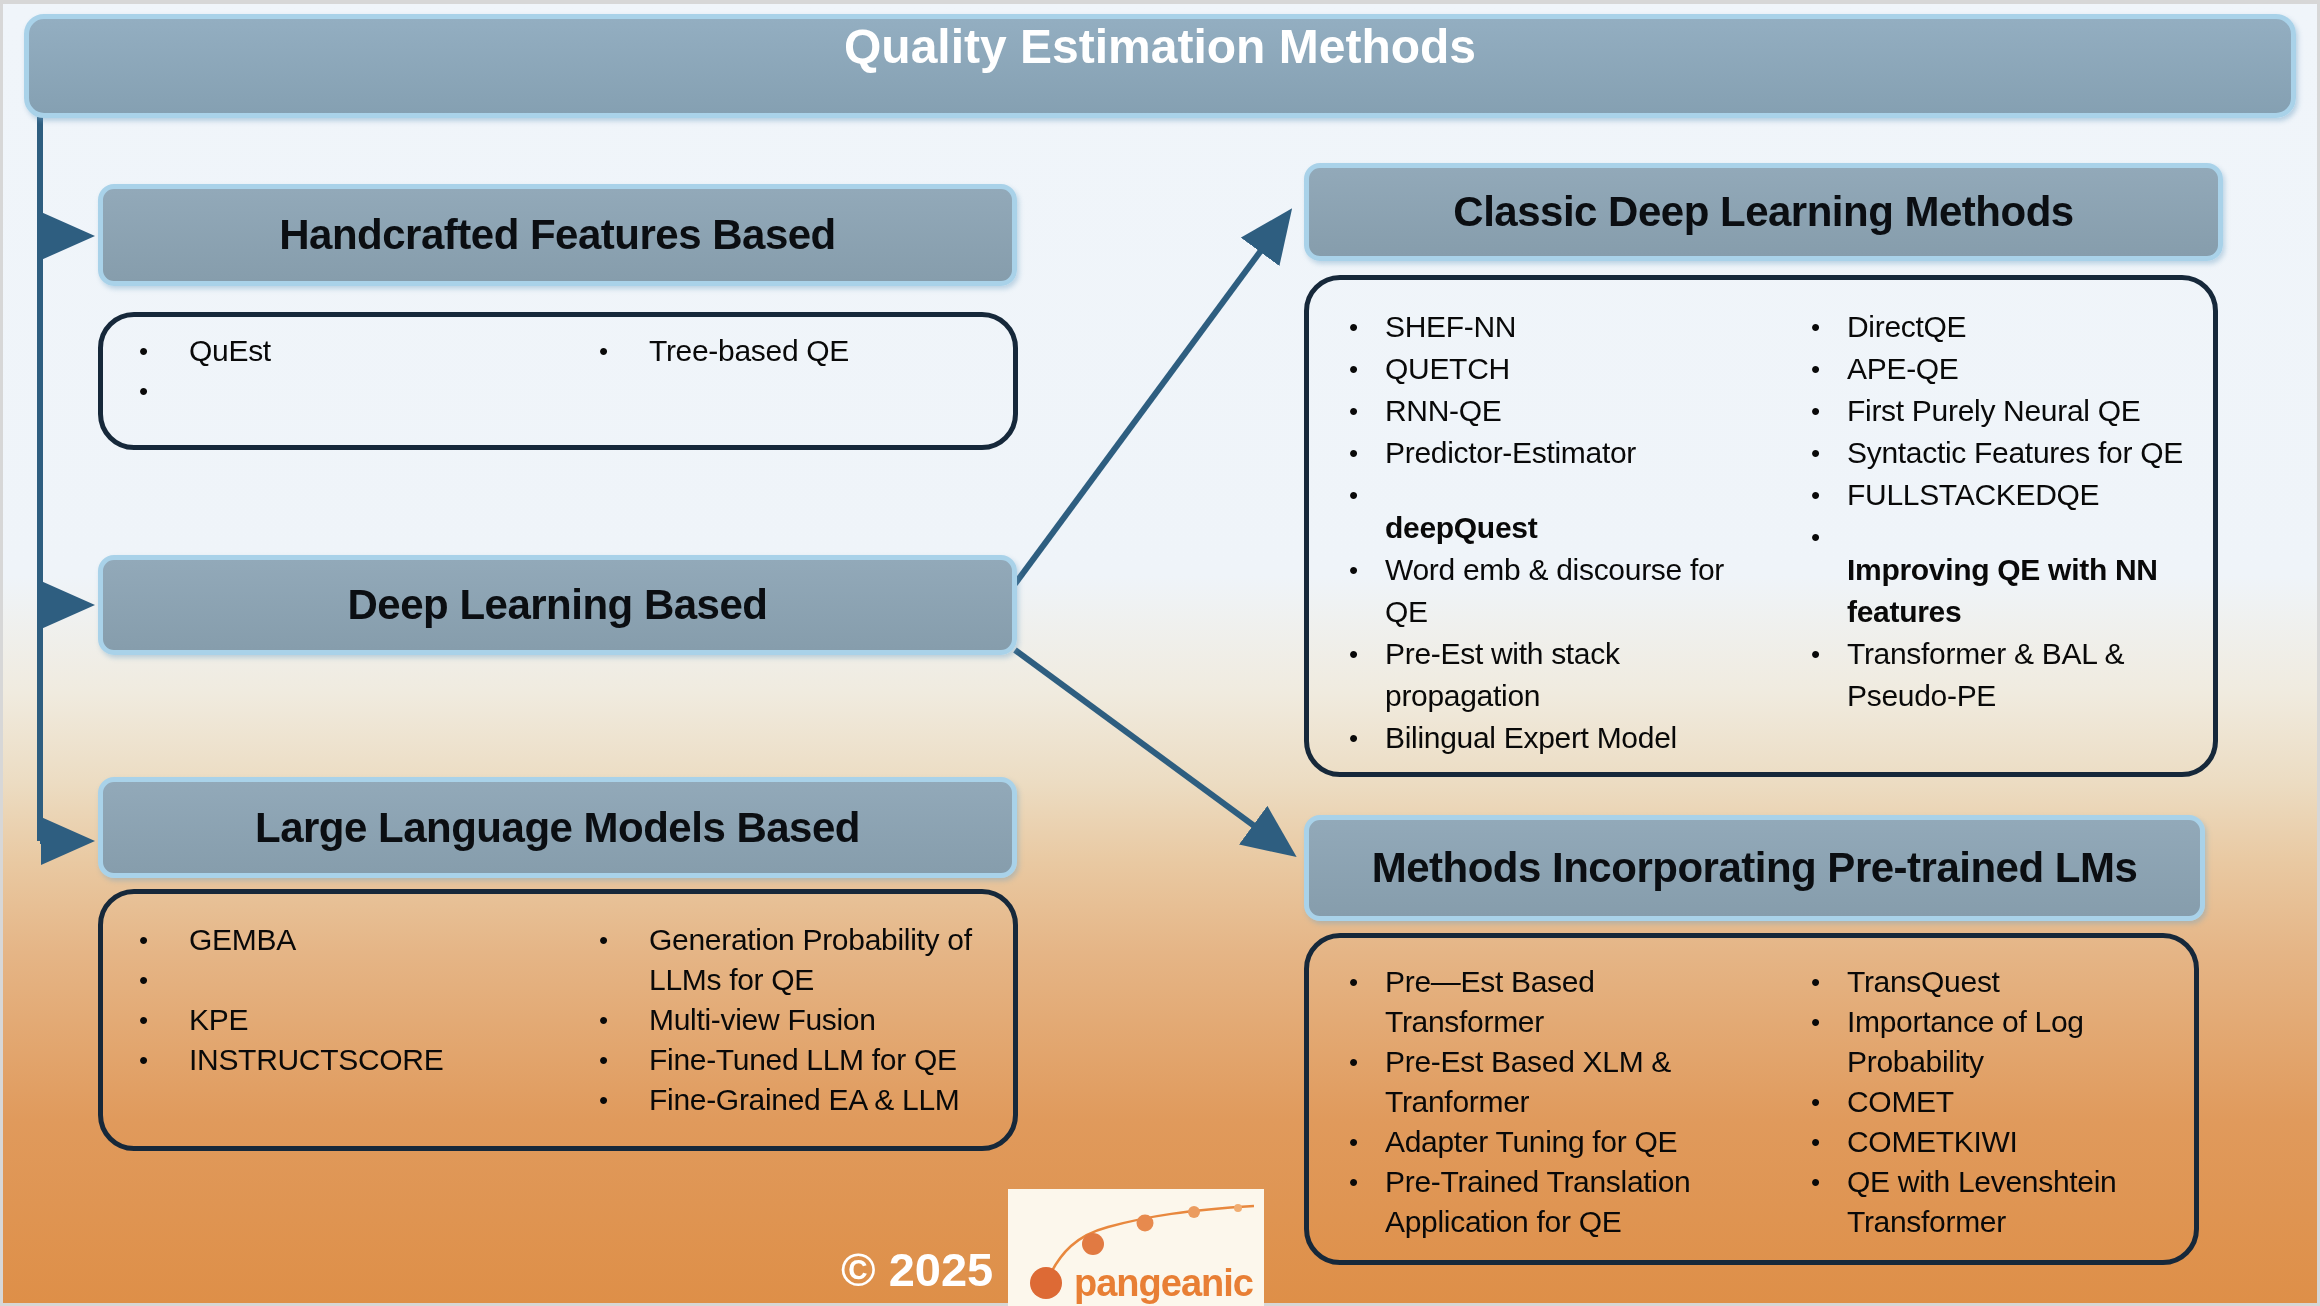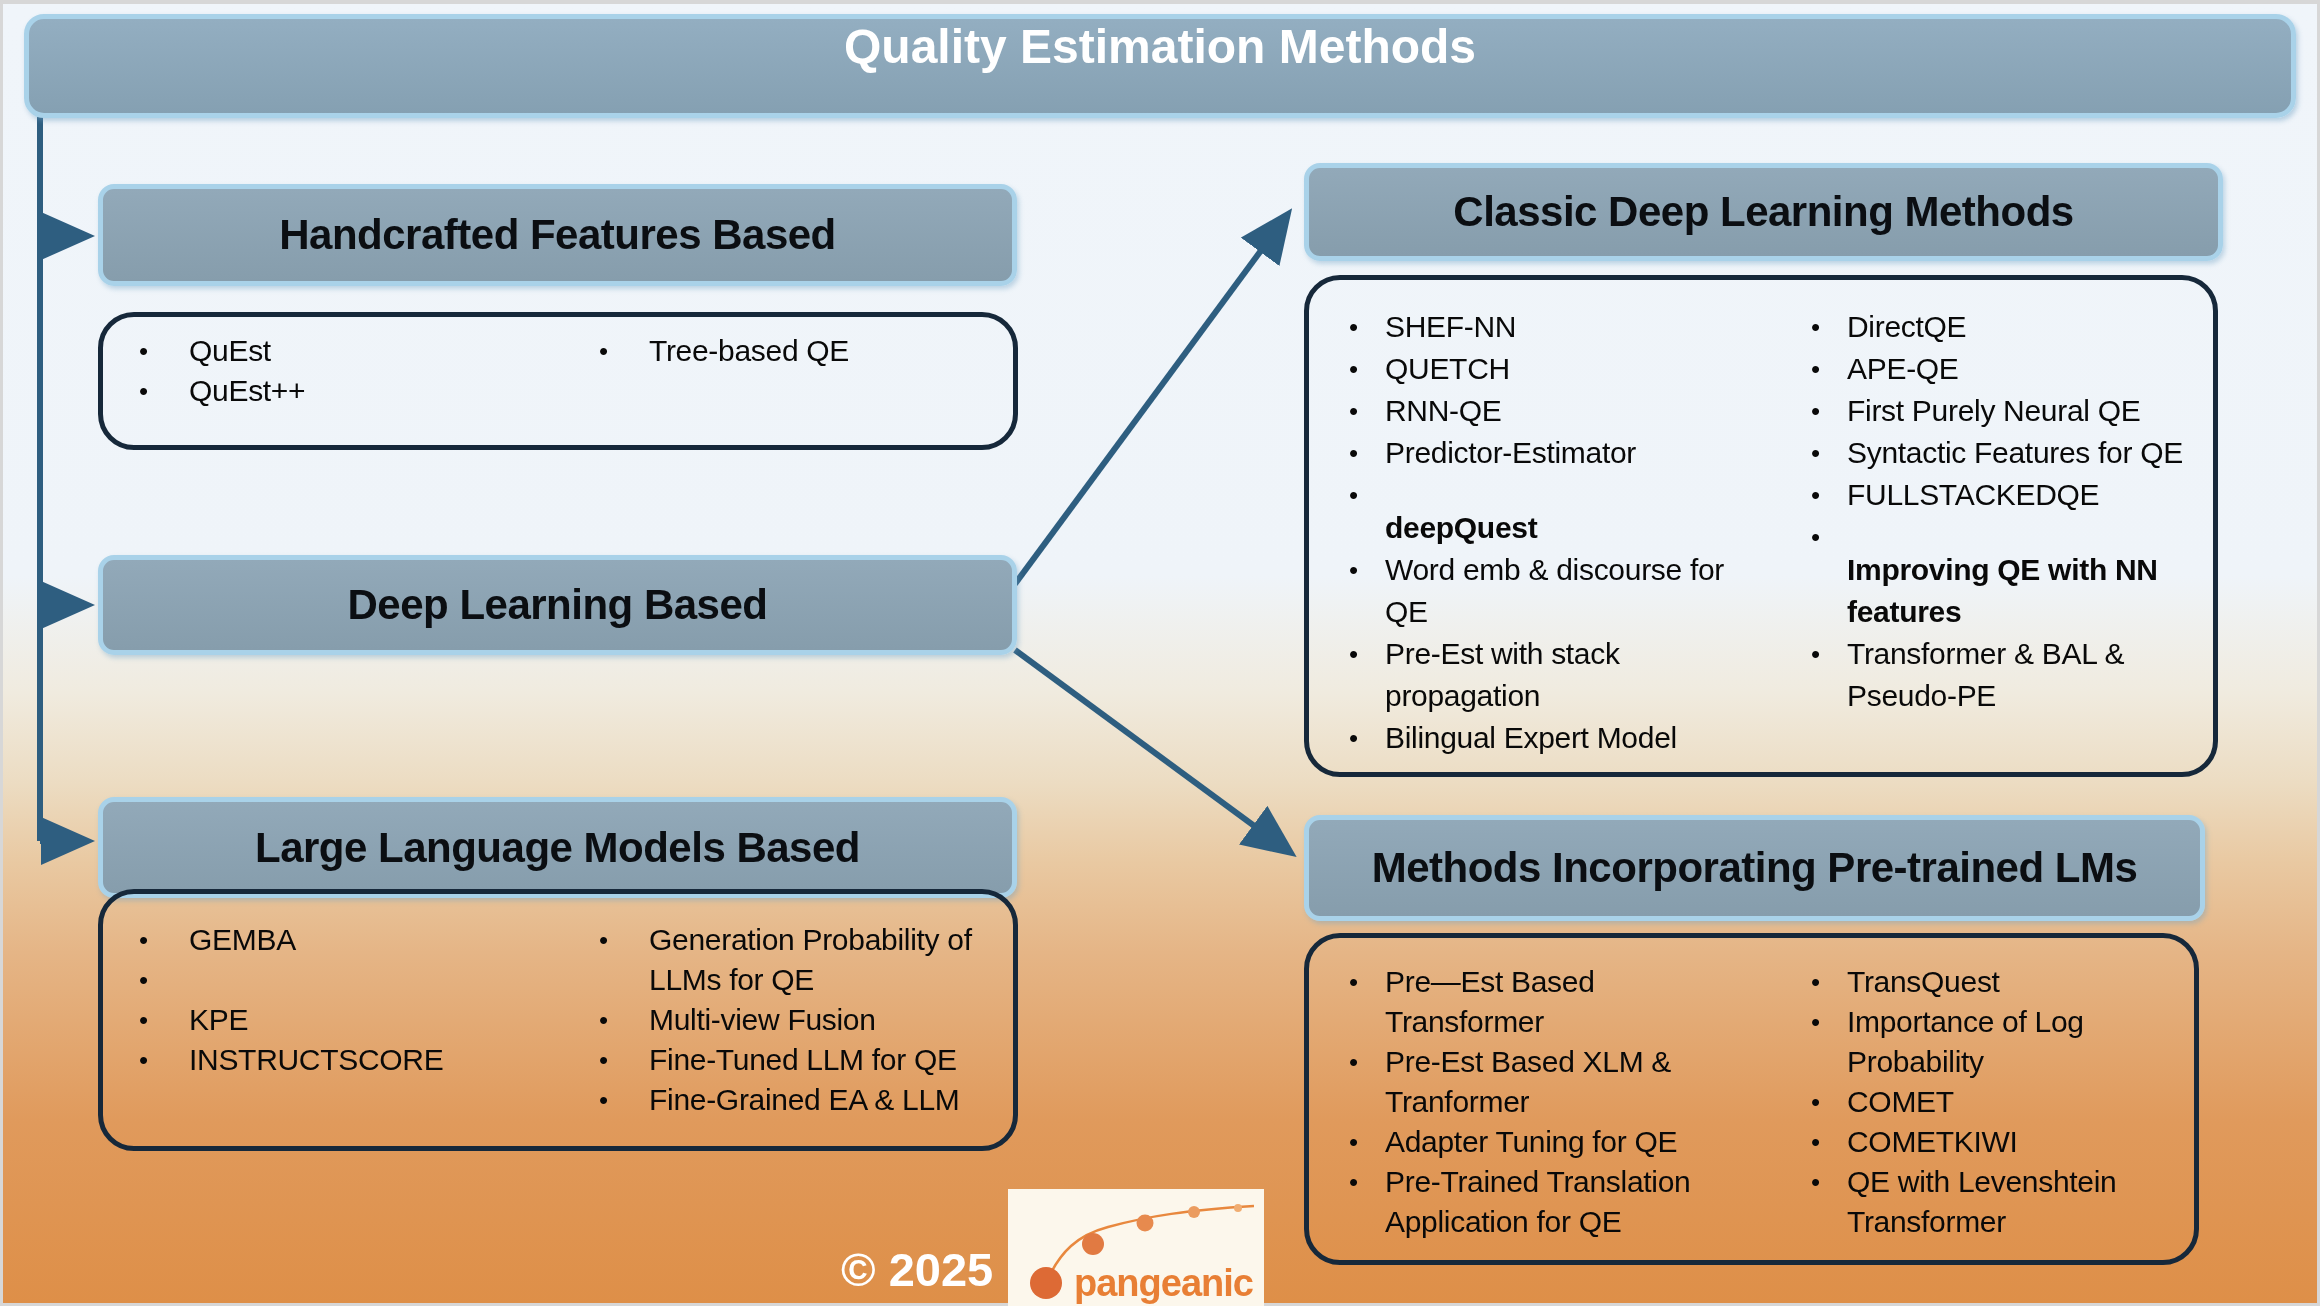--- a/index.html
+++ b/index.html
@@ -27,21 +27,21 @@
   .hdr {
     background:linear-gradient(180deg,#92a9b9,#869dac);
     border:5px solid #a9d2e9; border-radius:16px;
     box-shadow:2px 3px 5px rgba(110,160,195,.40);
     display:flex; align-items:center; justify-content:center;
     color:#0b0e12; font-size:42px; font-weight:bold;
     letter-spacing:-0.5px; text-align:center;
   }
   #hdr-handcrafted { left:95px;  top:180px; width:909px; height:92px; }
   #hdr-deep        { left:95px;  top:551px; width:909px; height:90px; }
-  #hdr-llm         { left:95px;  top:773px; width:909px; height:91px;margin-top:20px; }
+  #hdr-llm         { left:95px;  top:773px; width:909px; height:91px; }
   #hdr-classic     { left:1301px;top:159px; width:909px; height:88px; }
   #hdr-pretrained  { left:1301px;top:811px; width:891px; height:96px; }
   .lst {
     border:5px solid #16283a; border-radius:36px;
     background:transparent;
   }
   #lst-handcrafted { left:95px;  top:308px; width:910px; height:128px; }
   #lst-llm         { left:95px;  top:885px; width:910px; height:252px; }
   #lst-classic     { left:1301px;top:271px; width:904px; height:492px; }
   #lst-pretrained  { left:1301px;top:929px; width:885px; height:322px; }
@@ -115,21 +115,20 @@
   </div>
 
   <div id="lst-handcrafted" class="lst abs">
     <div class="col c1">
         <div class="li">
           <span class="bullet">•</span>
           <span class="txt">QuEst</span>
         </div>
         <div class="li">
           <span class="bullet">•</span>
-          <span class="txt">QuEst++</span>
         </div>
       </div>
     <div class="col c2">
         <div class="li">
           <span class="bullet">•</span>
           <span class="txt">Tree-based QE</span>
         </div>
       </div>
   </div>
 

